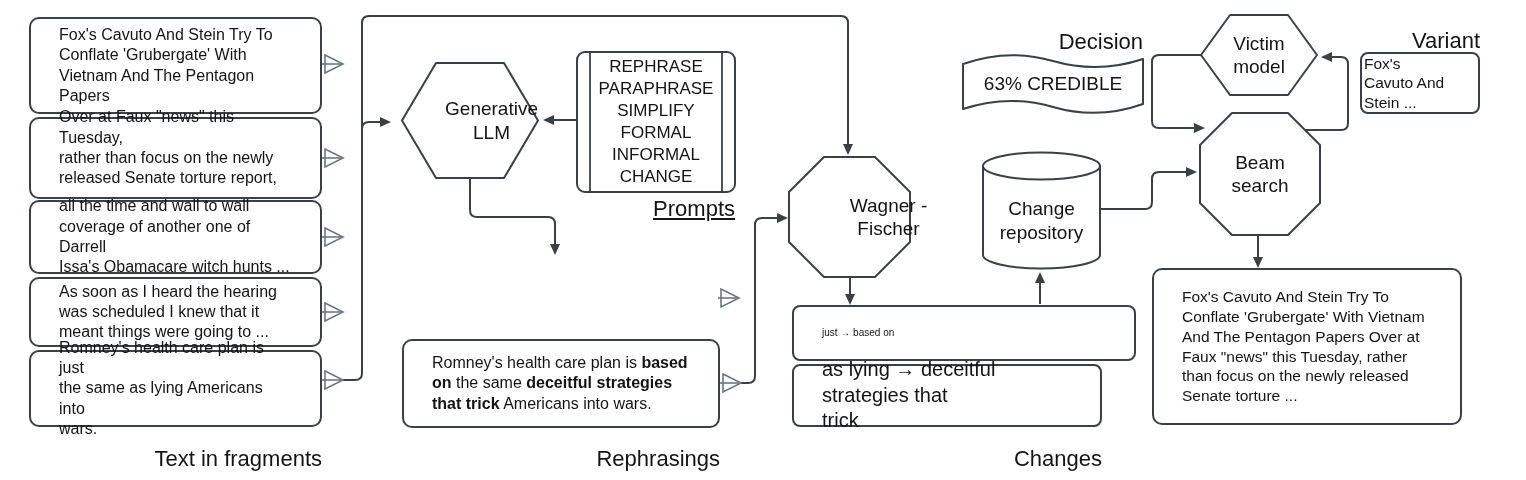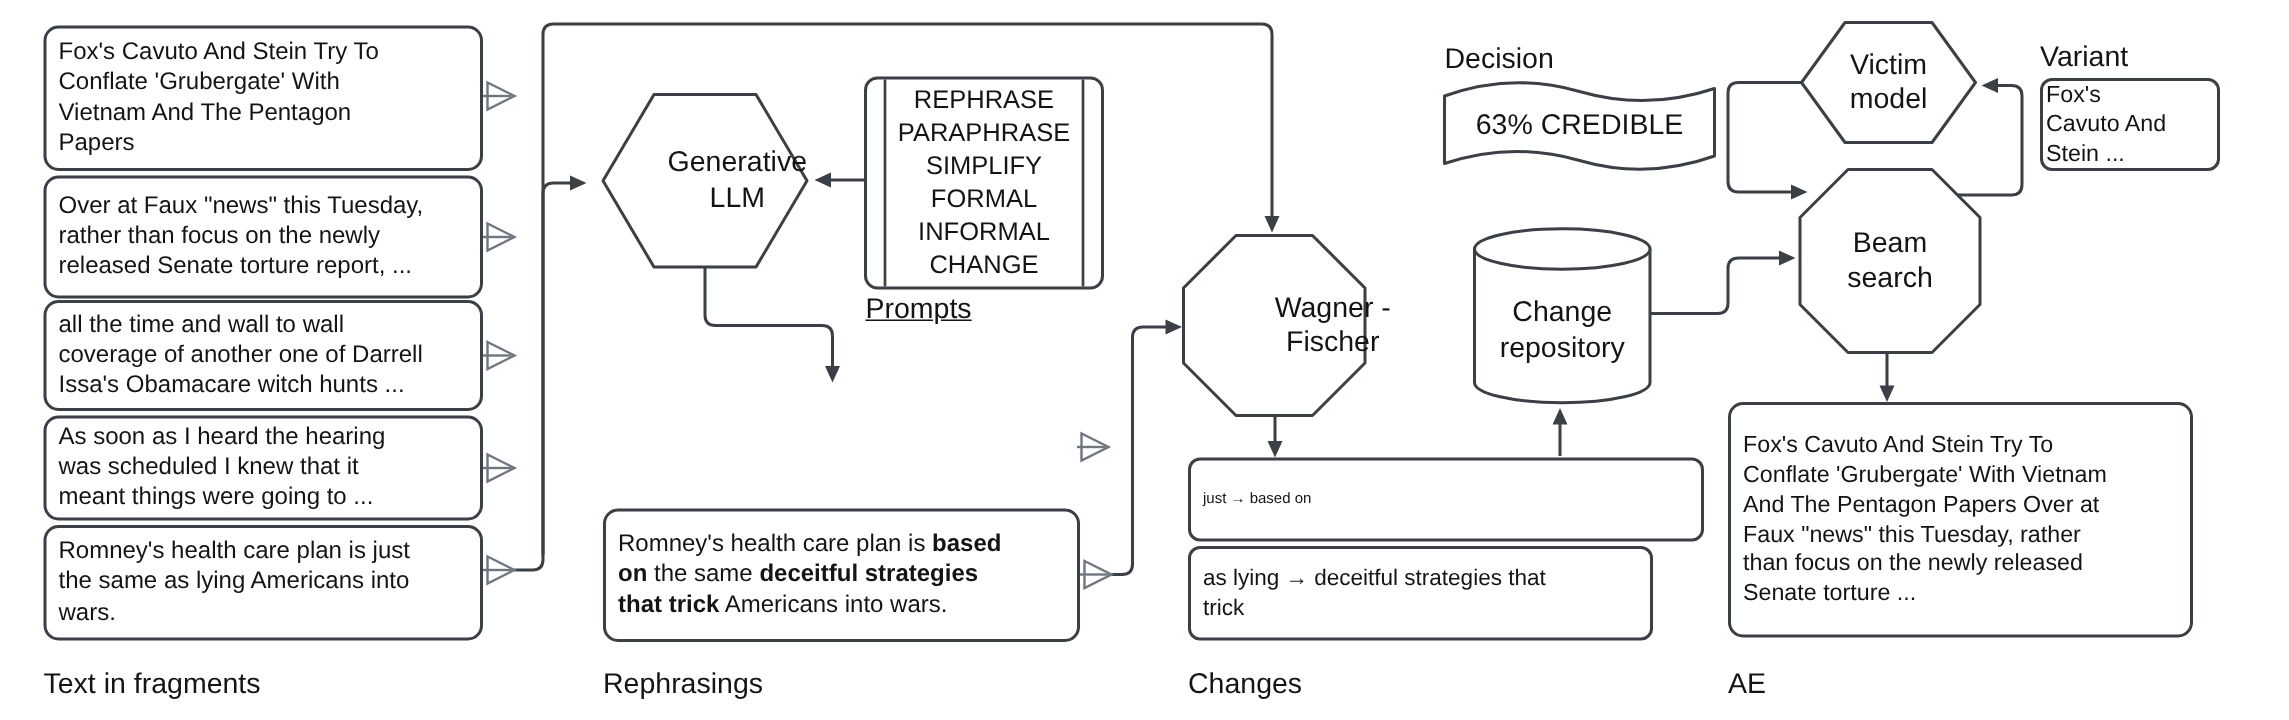--- a/index.html
+++ b/index.html
@@ -5,30 +5,30 @@
   html,body{margin:0;padding:0;background:#ffffff;}
   #canvas{
     position:relative;width:1526px;height:480px;background:#ffffff;
     font-family:"Liberation Sans", sans-serif;color:#141414;overflow:hidden;
   }
   #wires{position:absolute;left:0;top:0;width:1526px;height:480px;}
   .box{
     position:absolute;box-sizing:border-box;background:#ffffff;
     border:2px solid #3a4045;border-radius:10px;
     display:flex;align-items:center;
-    padding:6px 8px;font-size:16px;line-height:1.27;
+    padding:6px 28px;font-size:16px;line-height:1.27;
   }
   .box .txt{white-space:pre-line;}
   .shape-label{
     position:absolute;display:flex;align-items:center;justify-content:center;
     text-align:center;font-size:19px;line-height:1.22;pointer-events:none;
   }
   .shape-label .txt{white-space:pre-line;}
   .caption{
-    position:absolute;text-align:left;font-size:19px;line-height:1.2;
+    position:absolute;text-align:right;font-size:22px;line-height:1.2;
   }
   .prompt-lines{font-size:17px;line-height:1.3;}
   .decision-value{font-size:19px;text-align:right;}
   b{font-weight:bold;}
 </style>
 </head>
 <body>
 
 <div id="canvas">
 
@@ -138,21 +138,21 @@
 
   <div class="box" style="left:402px;top:339px;width:318px;height:89px;">
     <div class="txt"><span>Romney's health care plan is </span><b>based
 on</b><span> the same </span><b>deceitful strategies
 that trick</b><span> Americans into wars.</span></div>
   </div>
 
   <div class="box" style="left:792px;top:305px;width:344px;height:56px;border-radius:8px;font-size:10px;">
     <div class="txt">just  →  based on</div>
   </div>
-  <div class="box" style="left:792px;top:364px;width:310px;height:63px;border-radius:8px;font-size:15px;">
+  <div class="box" style="left:792px;top:364px;width:310px;height:63px;border-radius:8px;font-size:20px;">
     <div class="txt">as lying  →  deceitful strategies that
 trick</div>
   </div>
 
   <div class="box" style="left:1360px;top:52px;width:120px;height:62px;border-radius:8px;font-size:15.5px;padding:6px 2px;">
     <div class="txt">Fox's
 Cavuto And
 Stein ...</div>
   </div>
 
@@ -196,15 +196,14 @@
     <div class="txt">Beam
 search</div>
   </div>
 
   <div class="caption" style="left:577px;top:196px;width:158px;text-decoration:underline;">Prompts</div>
   <div class="caption" style="left:963px;top:29px;width:180px;">Decision</div>
   <div class="caption" style="left:1360px;top:28px;width:120px;">Variant</div>
   <div class="caption" style="left:29px;top:446px;width:293px;">Text in fragments</div>
   <div class="caption" style="left:402px;top:446px;width:318px;">Rephrasings</div>
   <div class="caption" style="left:792px;top:446px;width:310px;">Changes</div>
-  <div class="caption" style="left:1152px;top:446px;width:310px;">AE</div>
 
 </div>
 
 </body></html>

